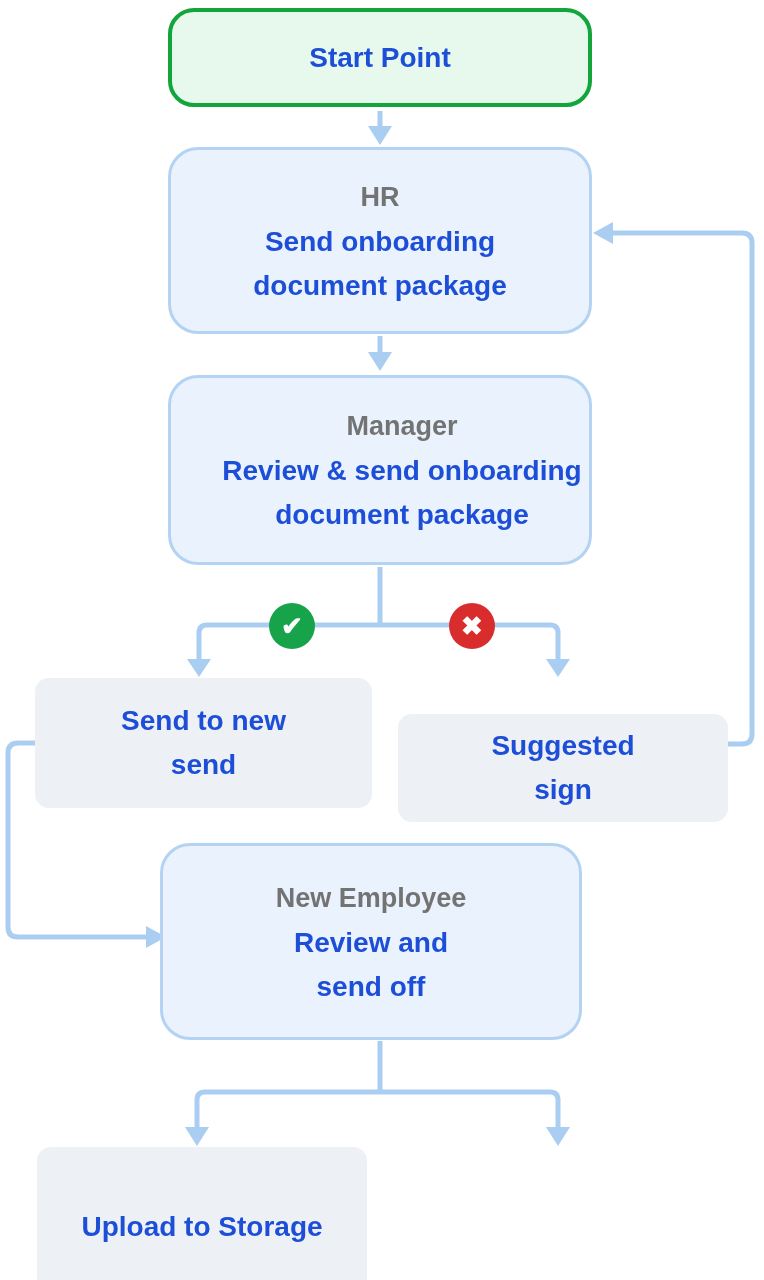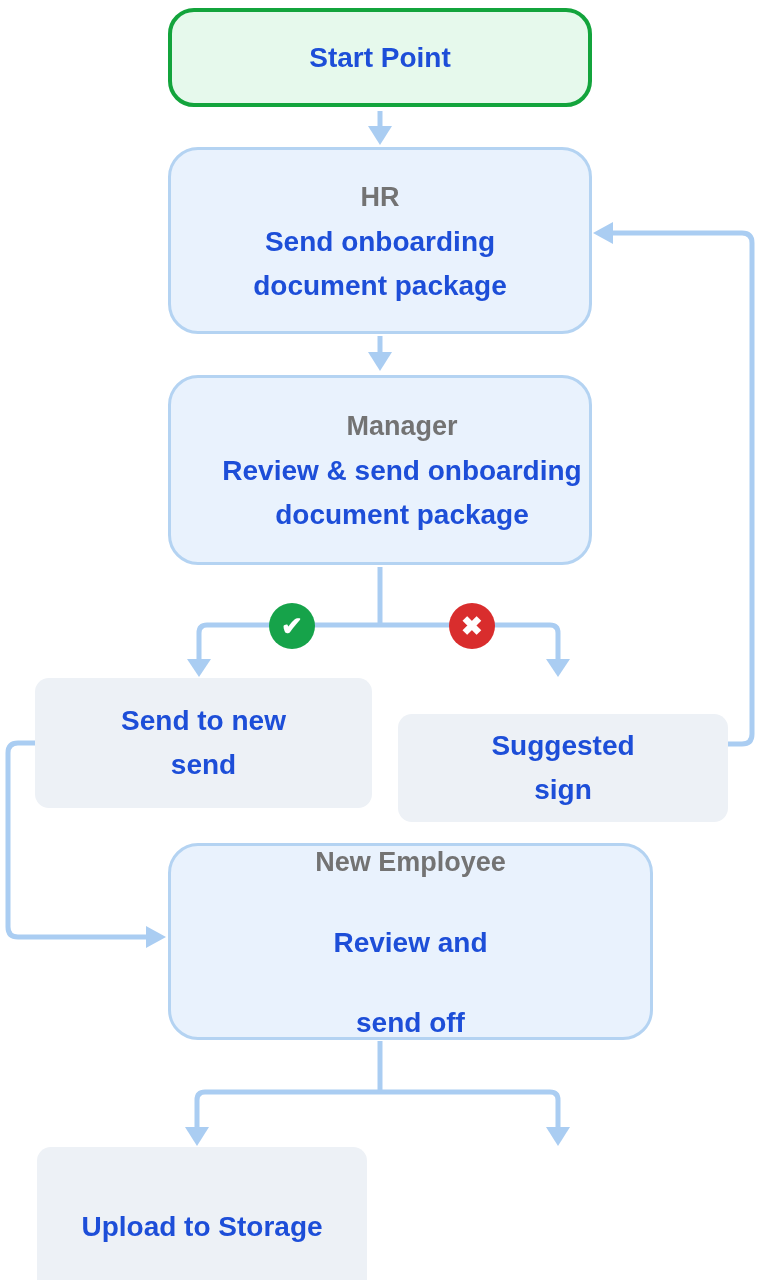--- a/index.html
+++ b/index.html
@@ -121,21 +121,21 @@
   <div class="node gray-box" style="left:35px; top:678px; width:337px; height:130px;">
     <div class="body-line">Send to new</div>
     <div class="body-line">send</div>
   </div>
 
   <div class="node gray-box" style="left:398px; top:714px; width:330px; height:108px;">
     <div class="body-line">Suggested</div>
     <div class="body-line">sign</div>
   </div>
 
-  <div class="node role-box" style="left:168px; top:843px; width:485px; height:197px;gap:36px;">
+  <div class="node role-box" style="left:160px; top:843px; width:422px; height:197px;">
     <div class="role-label">New Employee</div>
     <div class="body-line">Review and</div>
     <div class="body-line">send off</div>
   </div>
 
   <div class="node gray-box" style="left:37px; top:1147px; width:330px; height:160px;">
     <div class="body-line">Upload to Storage</div>
   </div>
 
 

